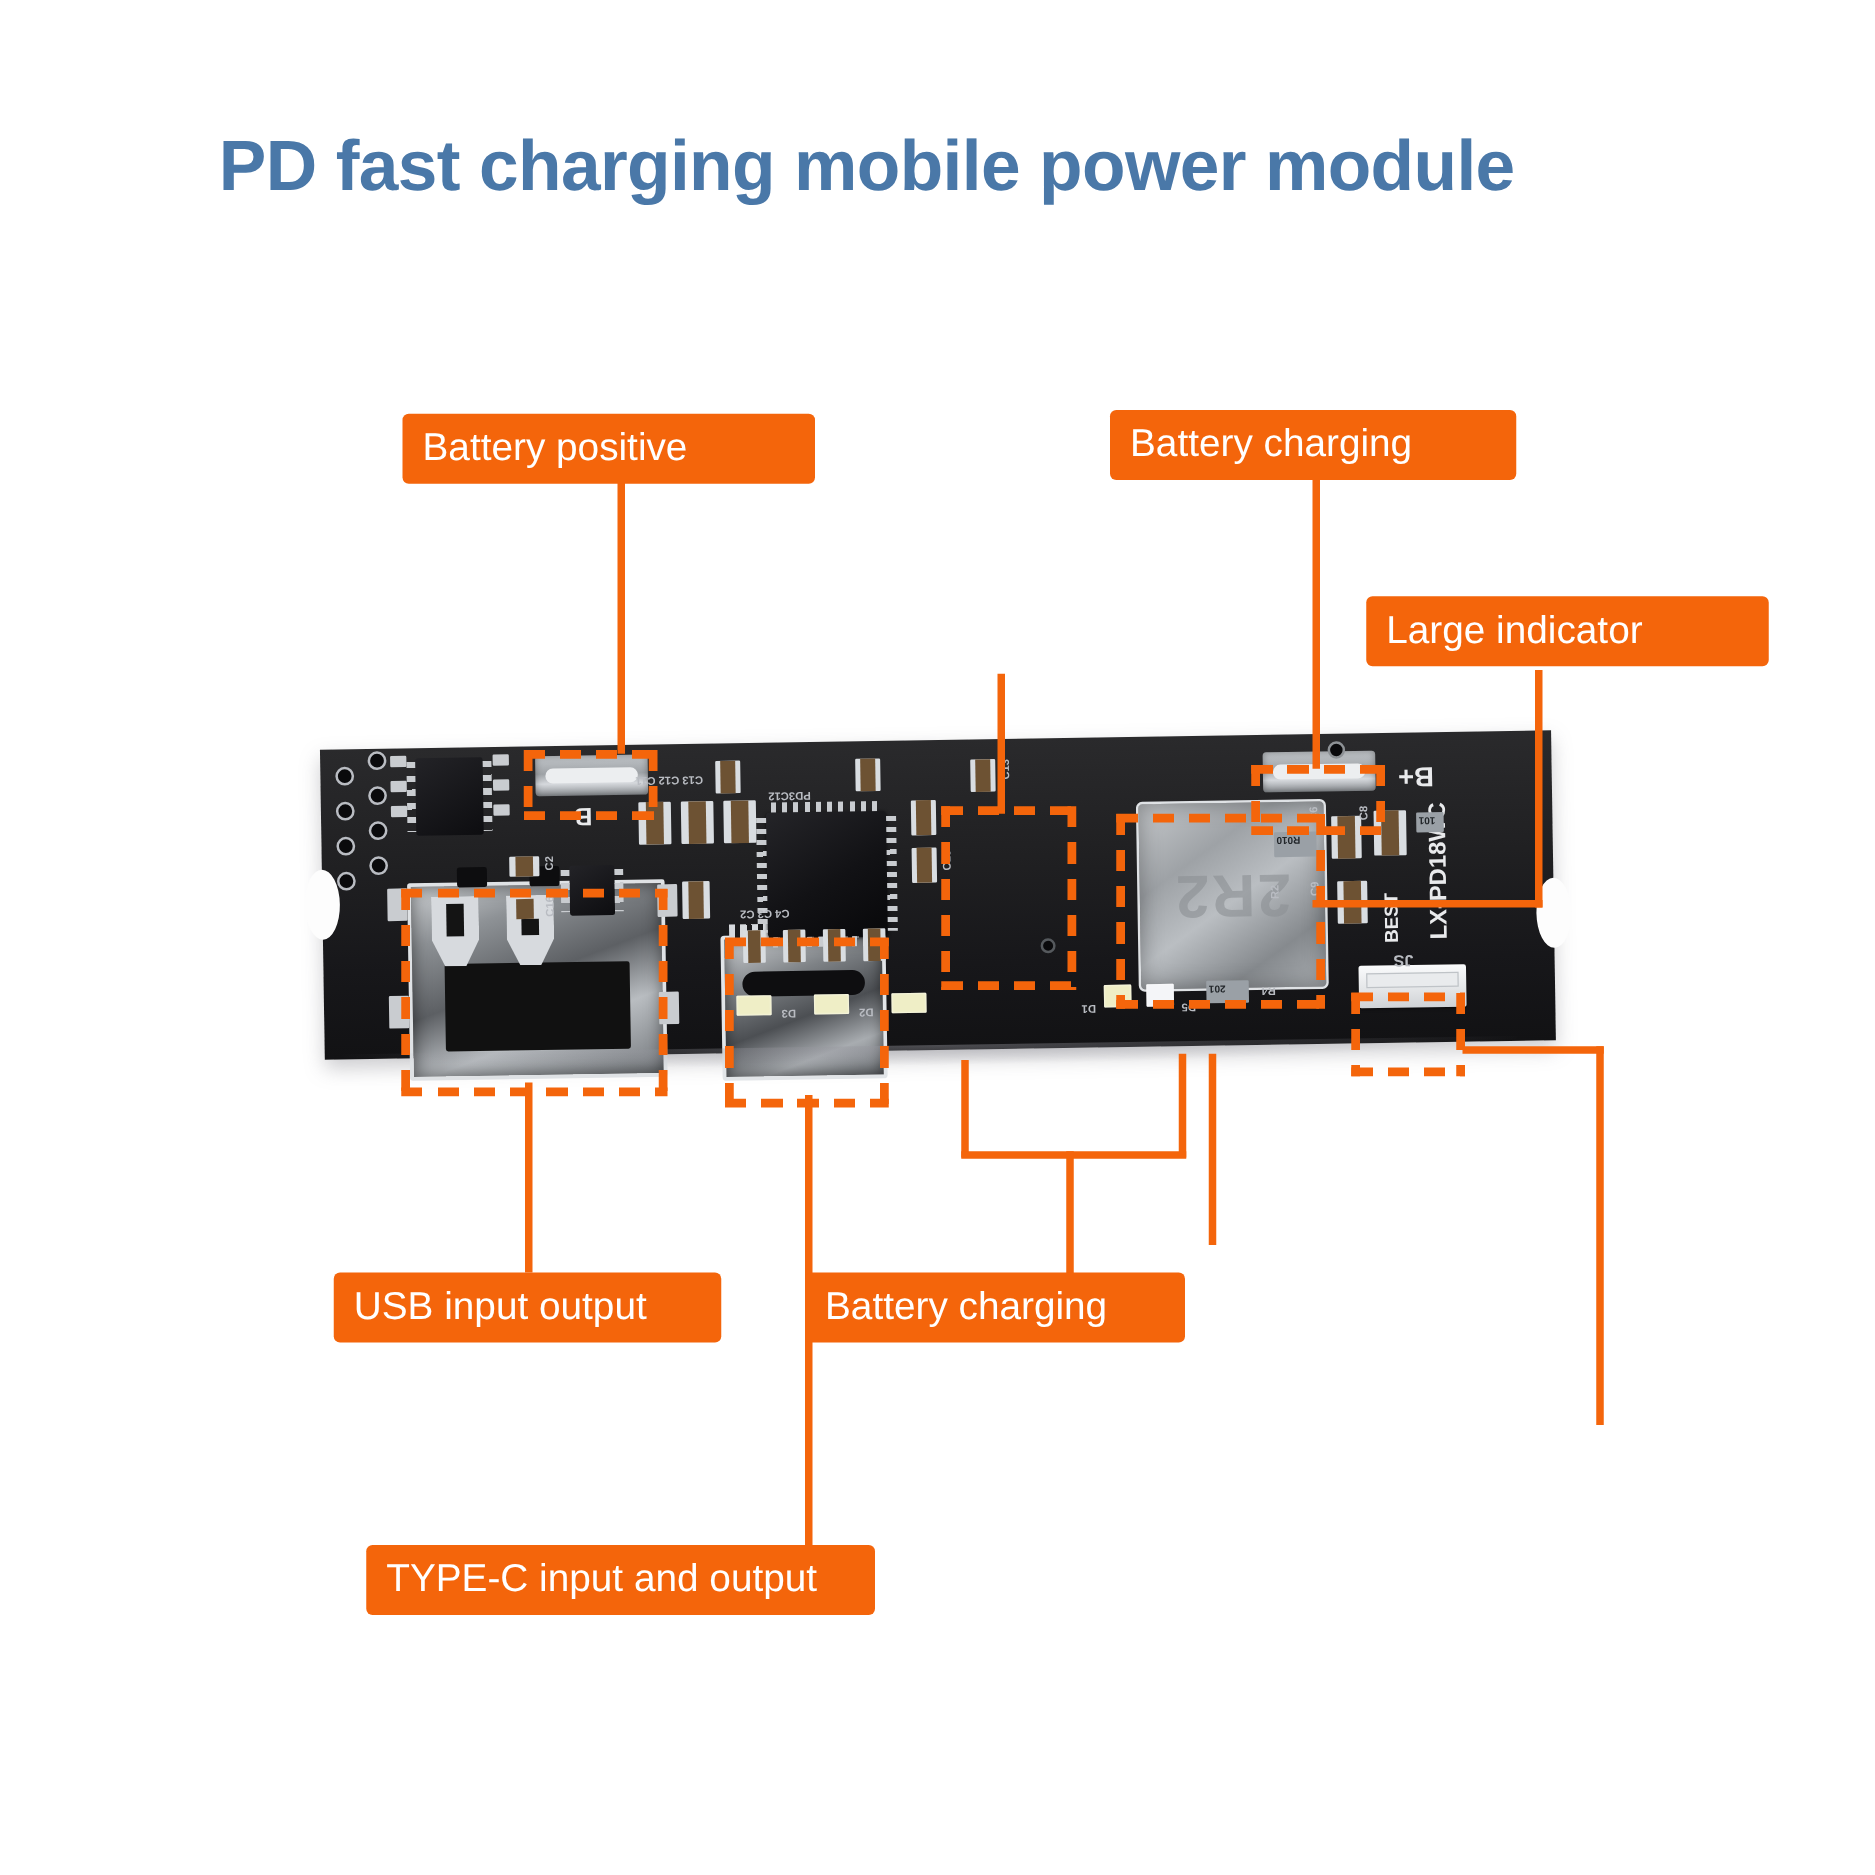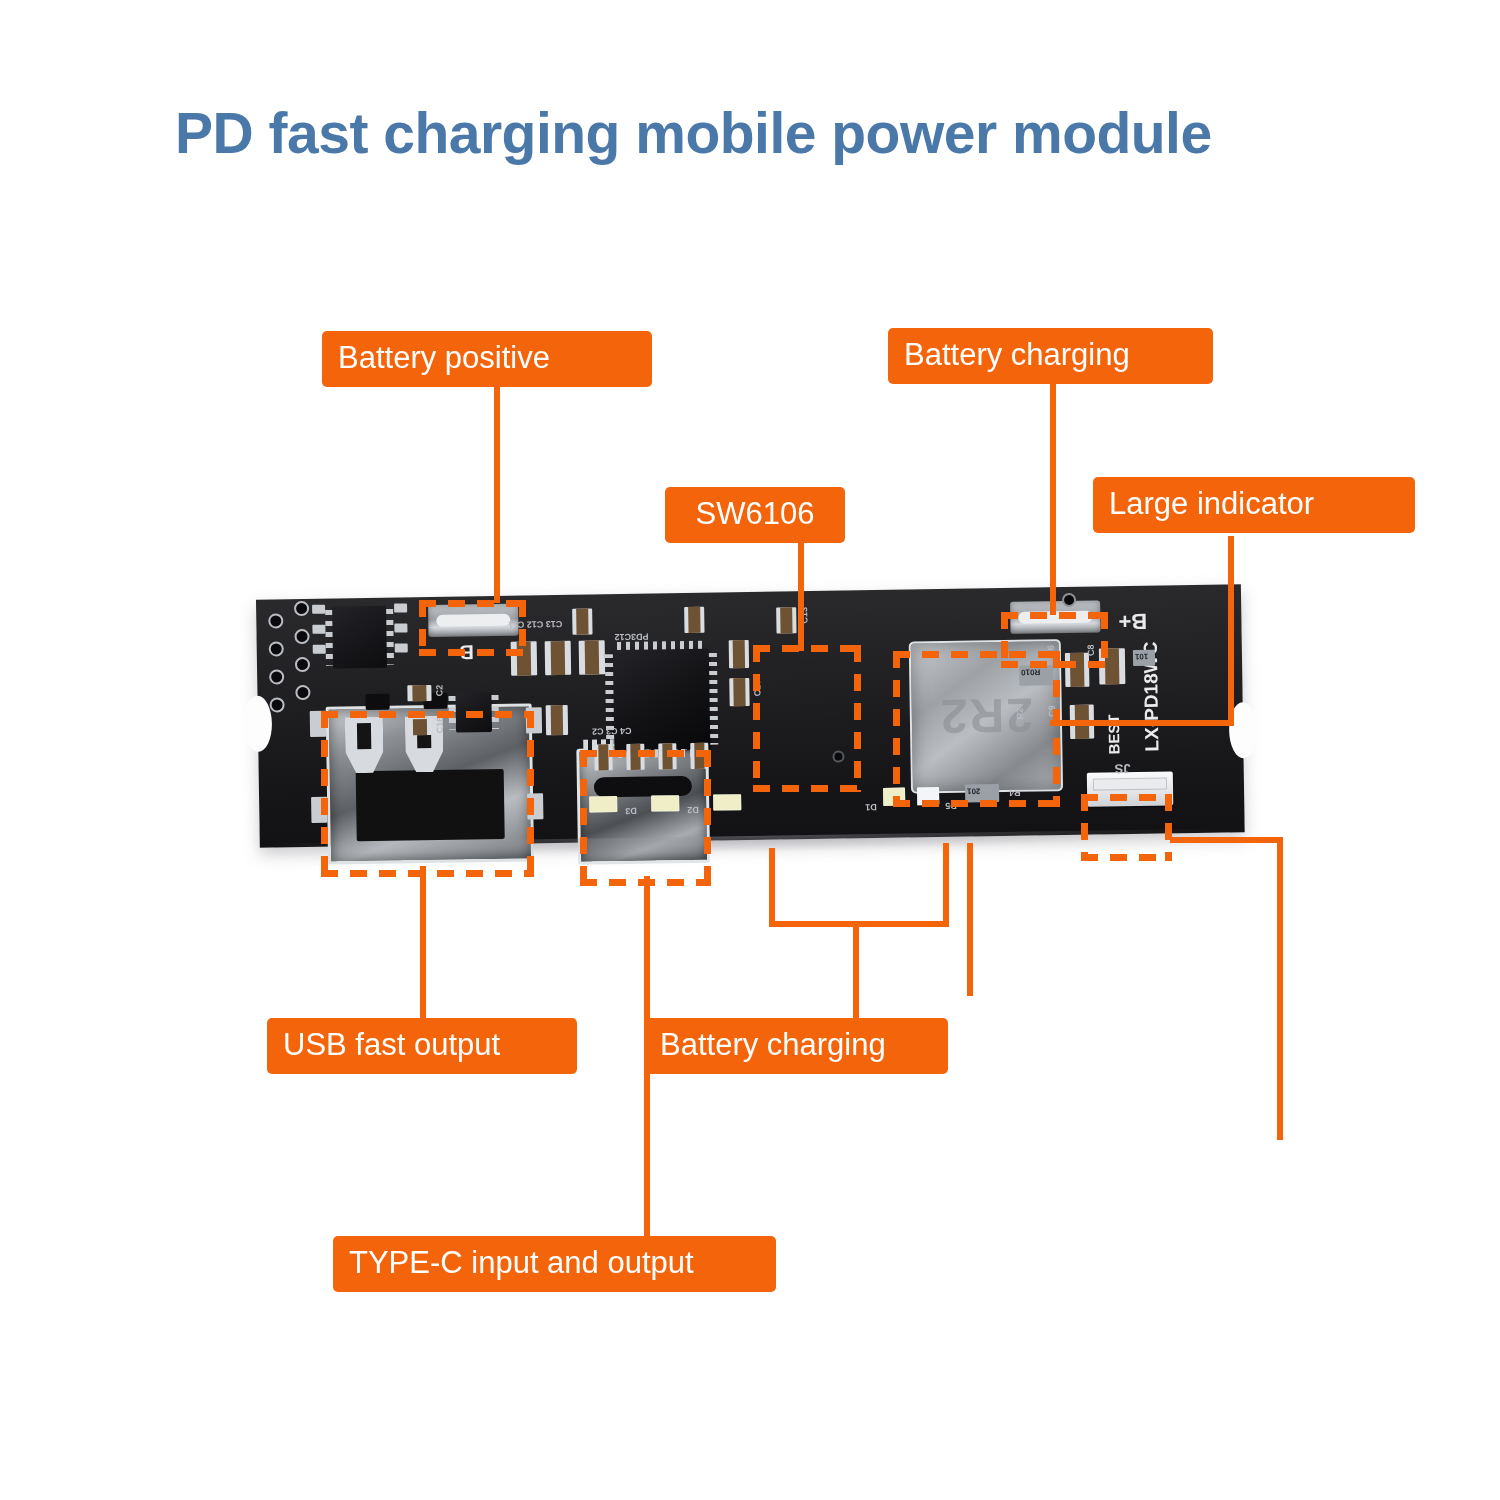--- a/index.html
+++ b/index.html
@@ -414,25 +414,24 @@
 
   <div>
     <div class="line" style="left:1170px;top:837px;width:113px;height:6px;"></div>
     <div class="line" style="left:1277px;top:837px;width:6px;height:303px;"></div>
   </div>
 
   <div class="lbl" style="left:322px;top:331px;width:330px;">Battery positive</div>
 
   <div class="lbl" style="left:888px;top:328px;width:325px;">Battery charging</div>
 
-  <div class="lbl" style="left:665px;top:487px;width:180px;text-align:center;">SW6106</div>
 
   <div class="lbl" style="left:1093px;top:477px;width:322px;">Large indicator</div>
 
-  <div class="lbl" style="left:267px;top:1018px;width:310px;">USB fast output</div>
+  <div class="lbl" style="left:267px;top:1018px;width:310px;">USB input output</div>
 
   <div class="lbl" style="left:644px;top:1018px;width:304px;">Battery charging</div>
 
 
-  <div class="lbl" style="left:293px;top:1236px;width:443px;margin-left:40px;">TYPE-C input and output</div>
+  <div class="lbl" style="left:293px;top:1236px;width:407px;">TYPE-C input and output</div>
 
 
 </div>
 
 </body></html>

